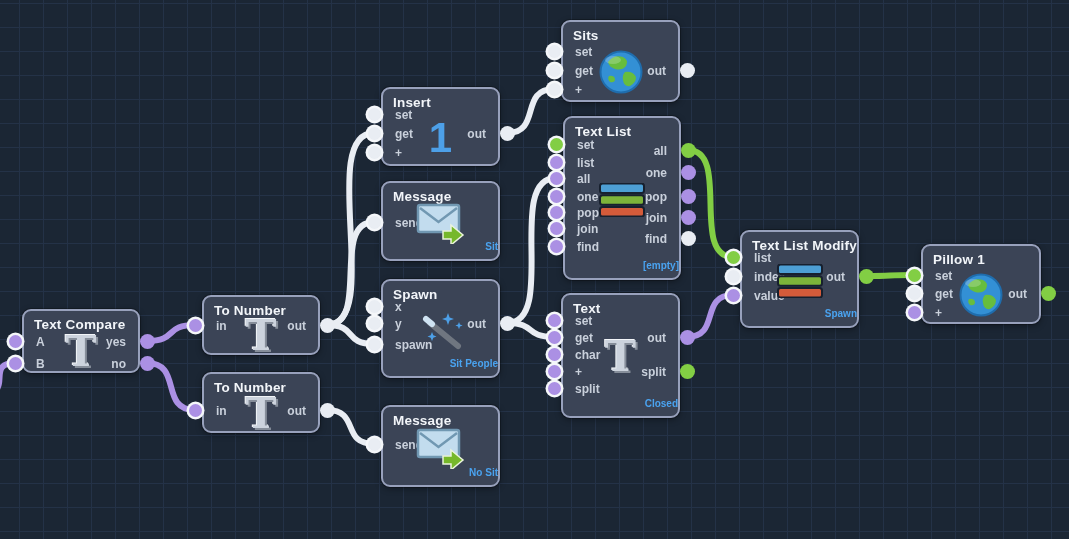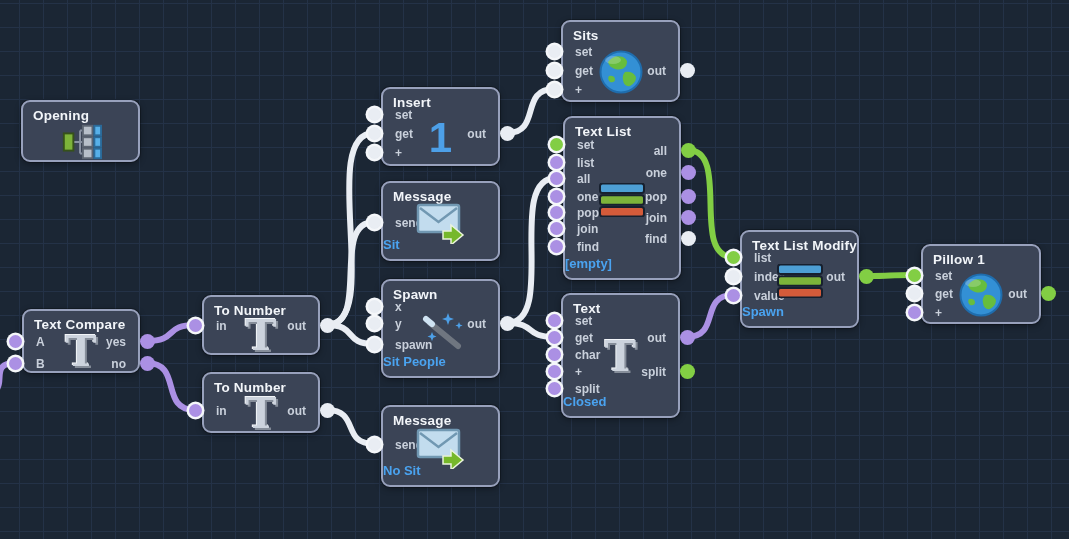--- a/index.html
+++ b/index.html
@@ -13,50 +13,35 @@
                      linear-gradient(90deg, var(--grid) 1px, transparent 1px);
     background-size:24px 24px;background-position:0 3px,19px 0;
     font-family:"Liberation Sans",sans-serif;}
   .node{position:absolute;background:var(--node-bg);border:2px solid var(--node-border);
     border-radius:9px;box-sizing:border-box;z-index:1;
     box-shadow:0 0 0 1px rgba(0,0,0,.25),0 2px 6px rgba(0,0,0,.35);}
   .title{position:absolute;left:10px;top:6px;font-size:13.5px;font-weight:700;color:var(--title);letter-spacing:.2px;white-space:nowrap;}
   .plabel{position:absolute;font-size:12px;font-weight:700;color:var(--plabel);white-space:nowrap;line-height:15px;}
   .plabel.in{left:12px}
   .plabel.out{right:12px}
-  .caption{position:absolute;left:0;right:0;bottom:7px;text-align:left;font-size:13px;font-weight:700;color:var(--caption);}
+  .caption{position:absolute;left:0;right:0;bottom:7px;text-align:right;font-size:10px;font-weight:700;color:var(--caption);}
   .iconwrap{position:absolute;left:0;right:0;display:flex;align-items:center;justify-content:center;pointer-events:none;}
   .port{position:absolute;border-radius:50%;z-index:3;}
   .port.in{width:13px;height:13px;box-shadow:0 0 0 2.5px var(--ring);}
   .port.out{width:15px;height:15px;}
   svg.wires{position:absolute;left:0;top:0;z-index:2;pointer-events:none;}
   svg.wires path{pointer-events:stroke;}
   .tglyph{font-family:"DejaVu Serif",serif;font-weight:700;font-size:42px;color:#ccd3dd;
     text-shadow:2px 2px 0 #868e9a,-1px -1px 0 #f2f5f8;line-height:1;}
   .num1{font-weight:700;font-size:42px;color:#4da0e8;line-height:1;}
 </style>
 </head>
 <body>
 
 <div class="canvas" id="canvas">
-    <div class="node" style="left: 21px; top: 100px; width: 119px; height: 62px;">
-      <div class="title">Opening</div>
-      <div class="iconwrap" style="top: 26px; height: 28px;">
-        <svg width="42" height="38" viewBox="0 0 44 38">
-          <path d="M14 19 H21 M21 7 V31 M21 7 H25 M21 19 H25 M21 31 H25" stroke="#8a93a3" stroke-width="2" fill="none"></path>
-          <rect x="4" y="10" width="10" height="18" fill="#7db33a" stroke="#36511a" stroke-width="2"></rect>
-          <rect x="24" y="2" width="10" height="10" fill="#b7bfc9" stroke="#5c6572" stroke-width="2"></rect>
-          <rect x="24" y="14" width="10" height="10" fill="#b7bfc9" stroke="#5c6572" stroke-width="2"></rect>
-          <rect x="24" y="26" width="10" height="10" fill="#b7bfc9" stroke="#5c6572" stroke-width="2"></rect>
-          <rect x="36" y="2" width="7" height="10" fill="#57b0e8" stroke="#2a6a99" stroke-width="2"></rect>
-          <rect x="36" y="14" width="7" height="10" fill="#57b0e8" stroke="#2a6a99" stroke-width="2"></rect>
-          <rect x="36" y="26" width="7" height="10" fill="#57b0e8" stroke="#2a6a99" stroke-width="2"></rect>
-        </svg>
-      </div>
-    </div>
     <div class="node" style="left: 22px; top: 309px; width: 118px; height: 64px;">
       <div class="title">Text Compare</div>
       <div class="plabel in" style="top: 24px;">A</div>
       <div class="plabel in" style="top: 46px;">B</div>
       <div class="plabel out" style="top: 24px;">yes</div>
       <div class="plabel out" style="top: 46px;">no</div>
       <div class="iconwrap" style="top: 26px; height: 30px;">
         <span class="tglyph">T</span>
       </div>
     </div>

